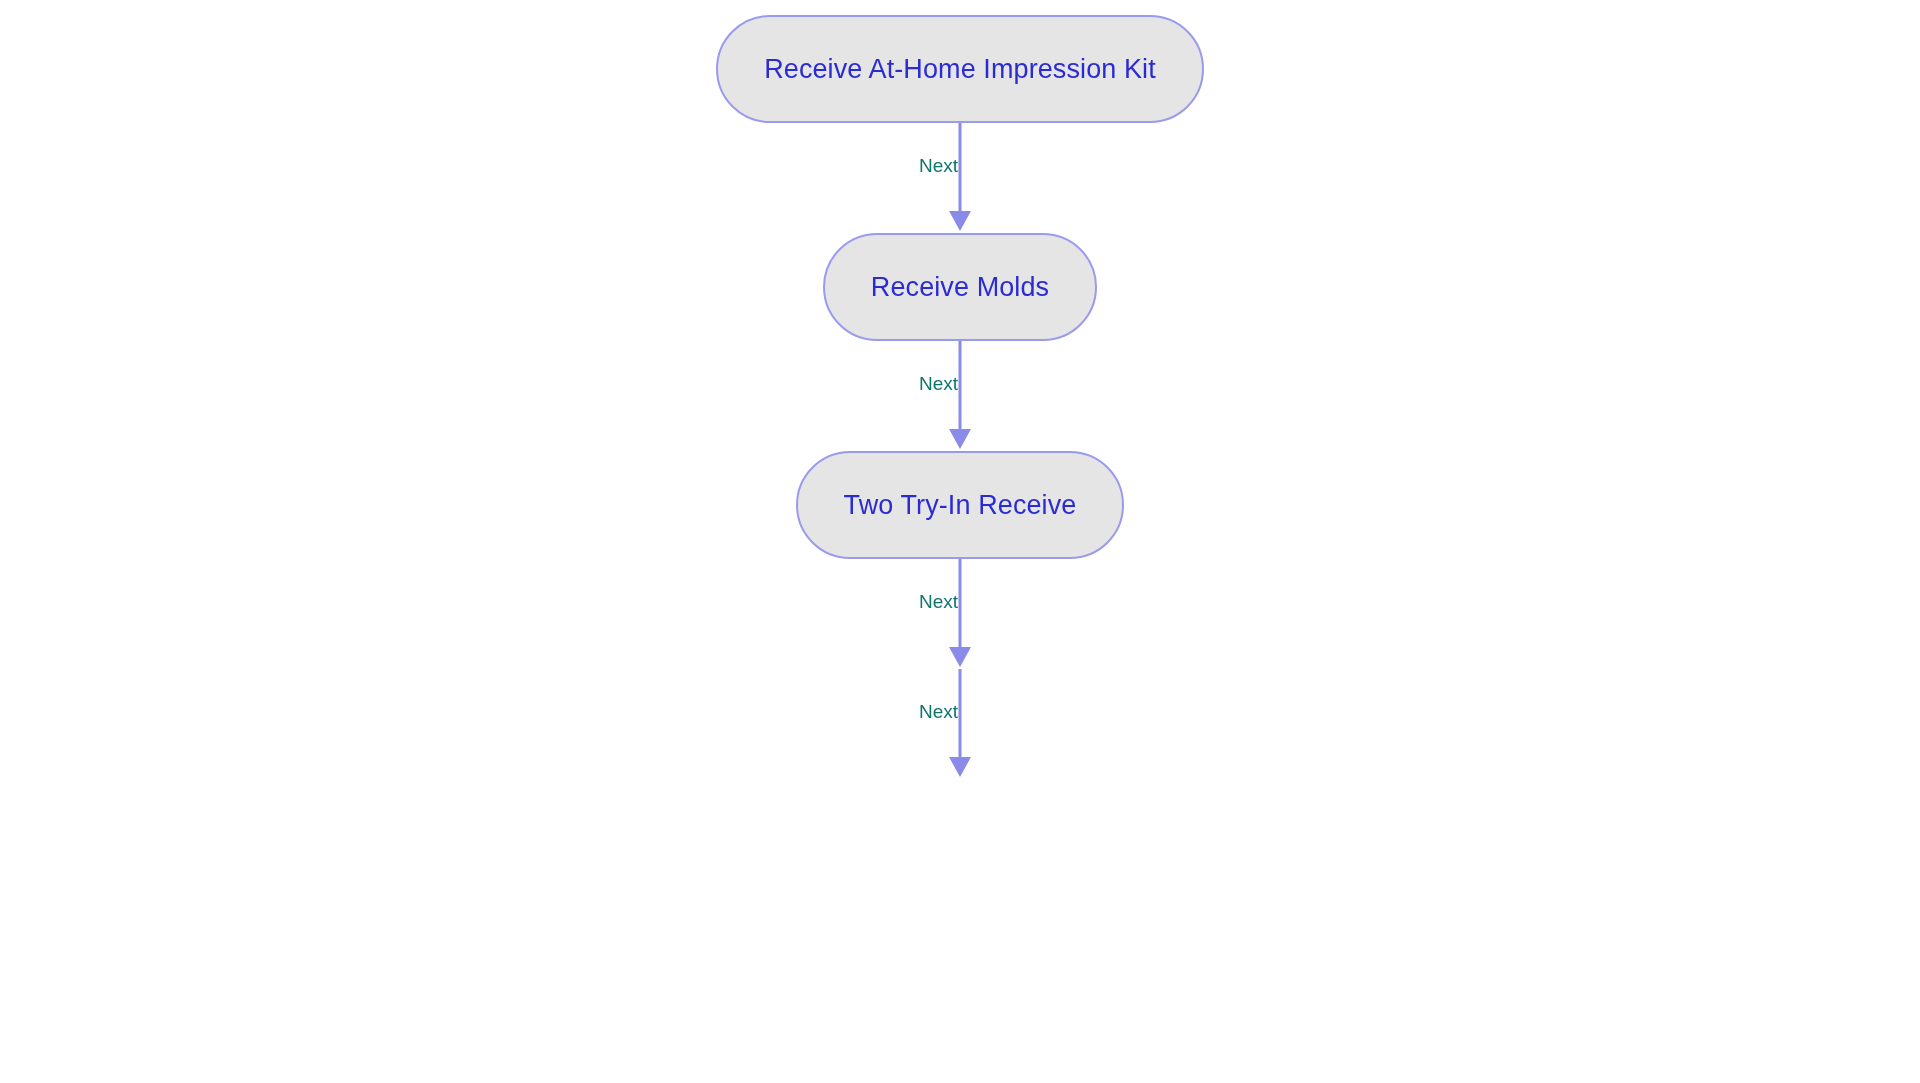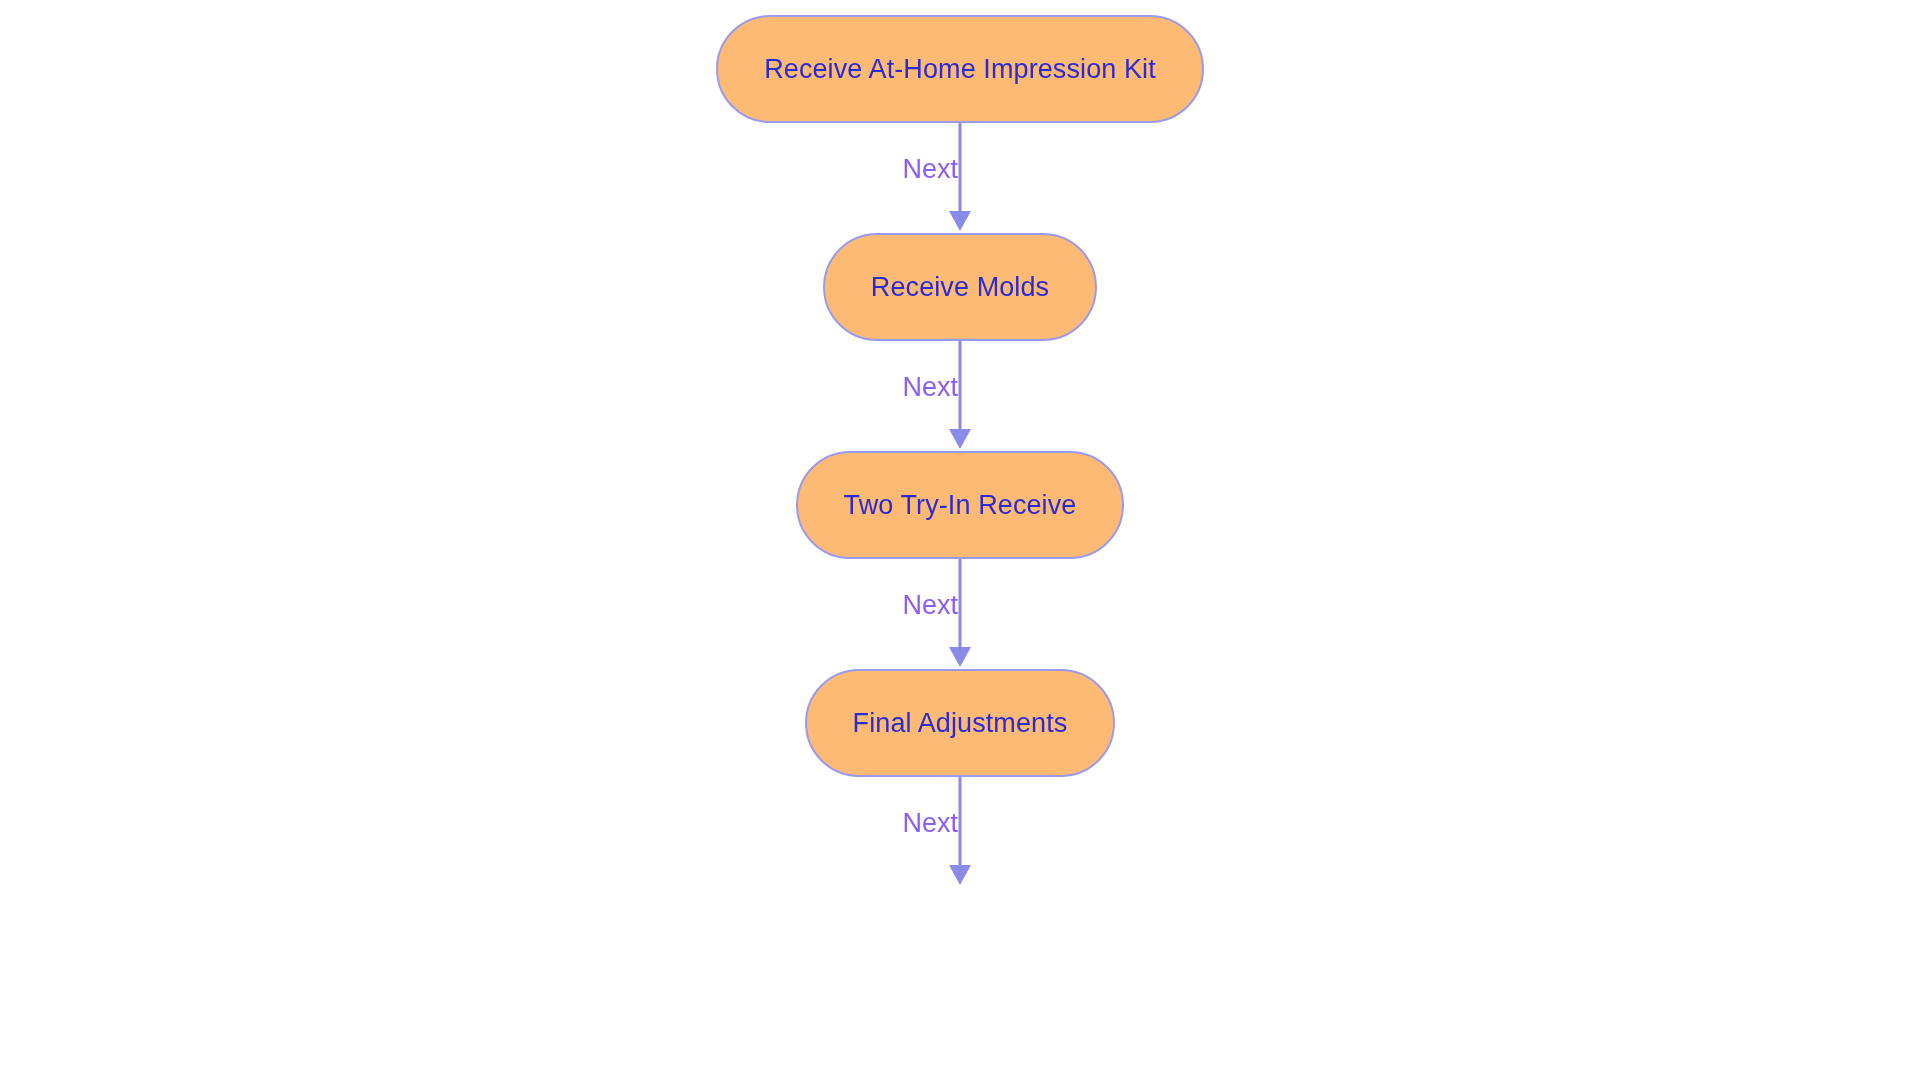--- a/index.html
+++ b/index.html
@@ -37,21 +37,21 @@
     padding-top: 15px;
     box-sizing: border-box;
   }
 
   
   .node {
     box-sizing: border-box;
     height: 108px;
     min-width: 240px;
     border-radius: 9999px;
-    background: #fdba74;
+    background: #e5e5e5;
     border: 2px solid #9a9aee;
     display: flex;
     align-items: center;
     justify-content: center;
     padding: 0 46px;
     flex: none;
   }
   .node-label {
     color: #2b2bd4;
     font-size: 27px;
@@ -75,22 +75,22 @@
     top: 0;
     width: 240px;
     height: 110px;
     display: block;
     overflow: visible;
   }
   .edge-label {
     position: absolute;
     top: 33px;
     right: 122px;
-    color: #8b5cf6;
-    font-size: 27px;
+    color: #0f766e;
+    font-size: 19px;
     line-height: 1;
     white-space: nowrap;
     font-weight: 400;
   }
 </style>
 </head>
 <body>
 
 <div id="flow-root">
   <div class="flow-column">
@@ -124,23 +124,20 @@
     </div>
 
     <div class="edge">
       <svg viewBox="0 0 240 110" xmlns="http://www.w3.org/2000/svg" aria-hidden="true">
         <line x1="120" y1="0" x2="120" y2="90" stroke="#8a8ae8" stroke-width="3"></line>
         <polygon points="120,108 109,88 131,88" fill="#8a8ae8"></polygon>
       </svg>
       <span class="edge-label">Next</span>
     </div>
 
-    <div class="node">
-      <span class="node-label">Final Adjustments</span>
-    </div>
 
     <div class="edge">
       <svg viewBox="0 0 240 110" xmlns="http://www.w3.org/2000/svg" aria-hidden="true">
         <line x1="120" y1="0" x2="120" y2="90" stroke="#8a8ae8" stroke-width="3"></line>
         <polygon points="120,108 109,88 131,88" fill="#8a8ae8"></polygon>
       </svg>
       <span class="edge-label">Next</span>
     </div>
 
 

